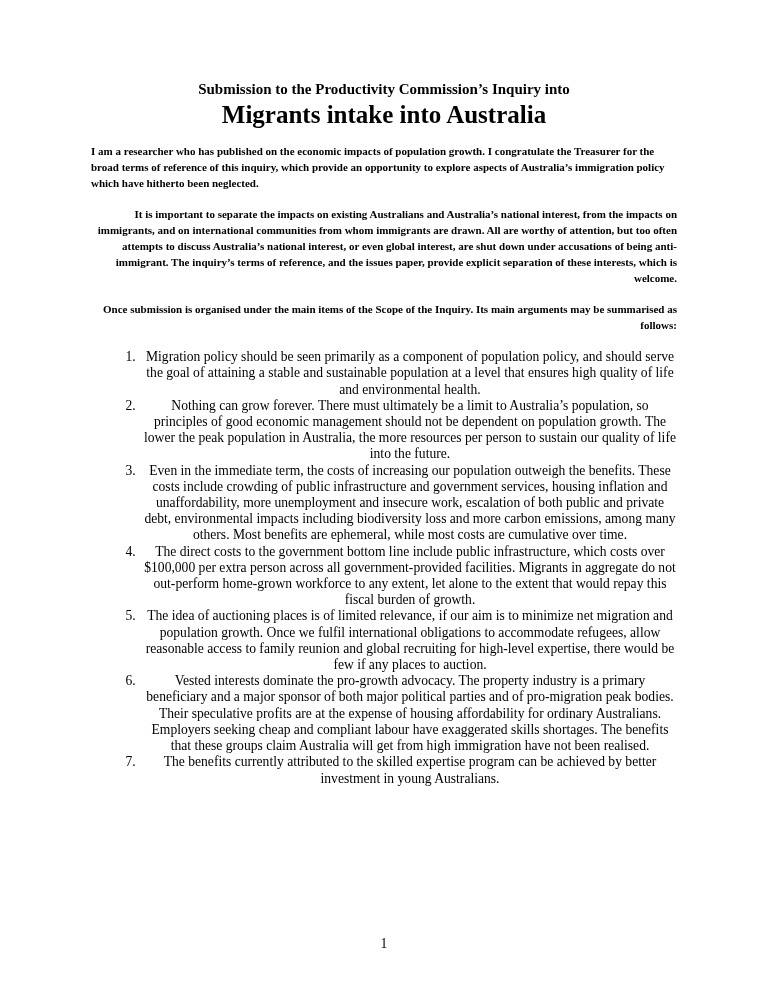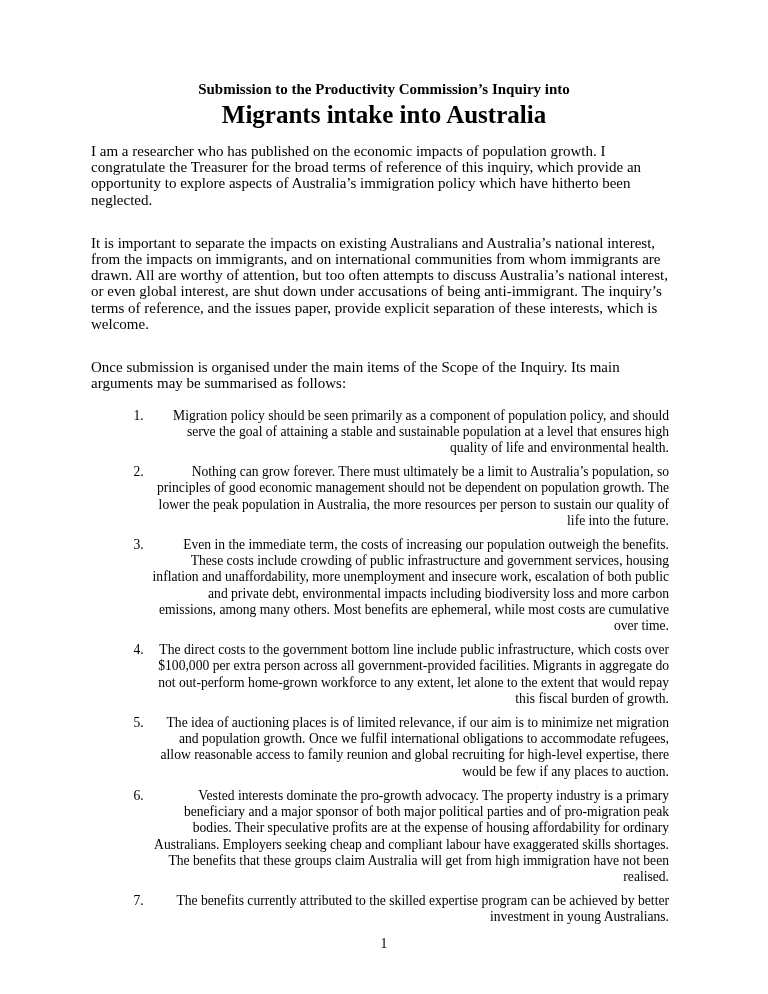--- a/index.html
+++ b/index.html
@@ -45,38 +45,40 @@
     margin: 2px 0 0 0;
     line-height: 19px;
   }
   .section-heading {
     font-size: 13.6px;
     font-weight: bold;
     margin: 16px 0 0 0;
     line-height: 16.2px;
   }
   p.body {
-    font-size: 15px;
+    font-size: 11px;
     line-height: 16.2px;
     margin: 0;
     text-align: left;
+    font-weight: bold;
   }
   p.body.spaced {
-    margin-top: 27px;
+    margin-top: 14px;
+    text-align: right;
   }
   ol.summary-list {
     margin: 16.2px 0 0 0;
     padding: 0 0 0 48px;
     font-size: 13.6px;
     line-height: 16.2px;
   }
   ol.summary-list li {
-    margin: 8px;
+    margin: 0;
     padding-left: 4px;
-    text-align: right;
+    text-align: center;
   }
   .page-number {
     position: absolute;
     left: 0;
     bottom: 42px;
     width: 100%;
     text-align: center;
     font-size: 13.6px;
     line-height: 16.2px;
   }

